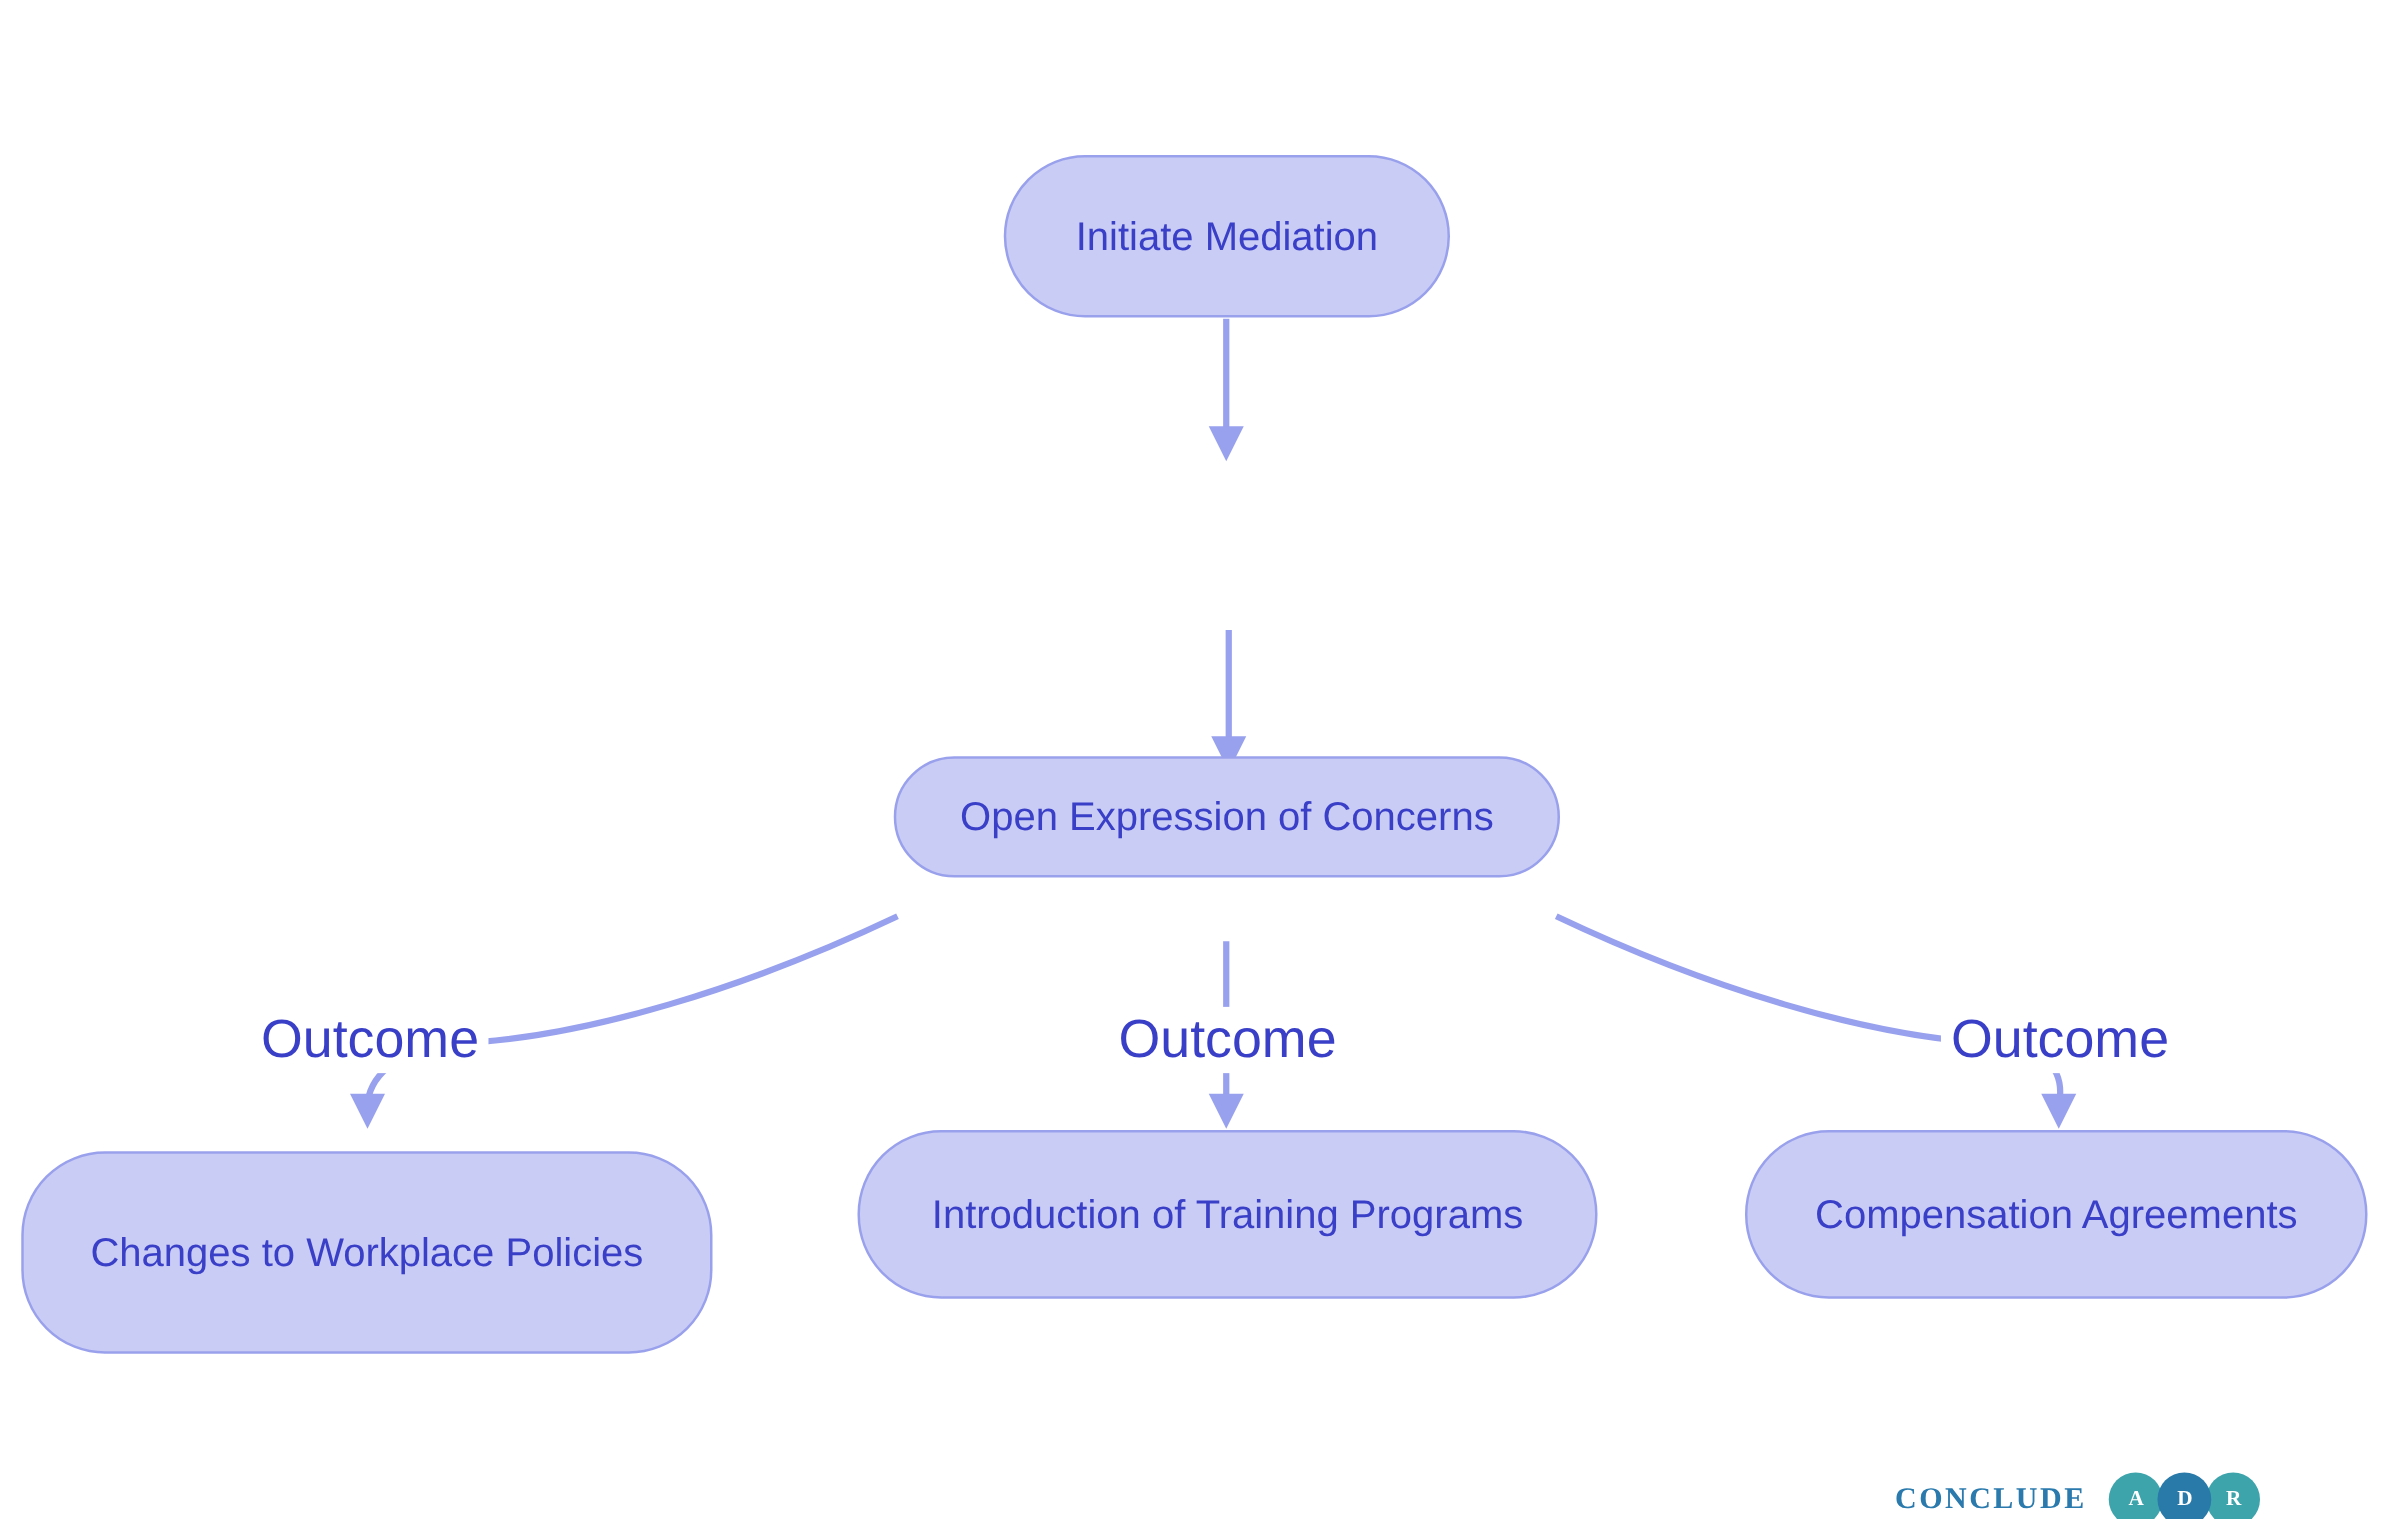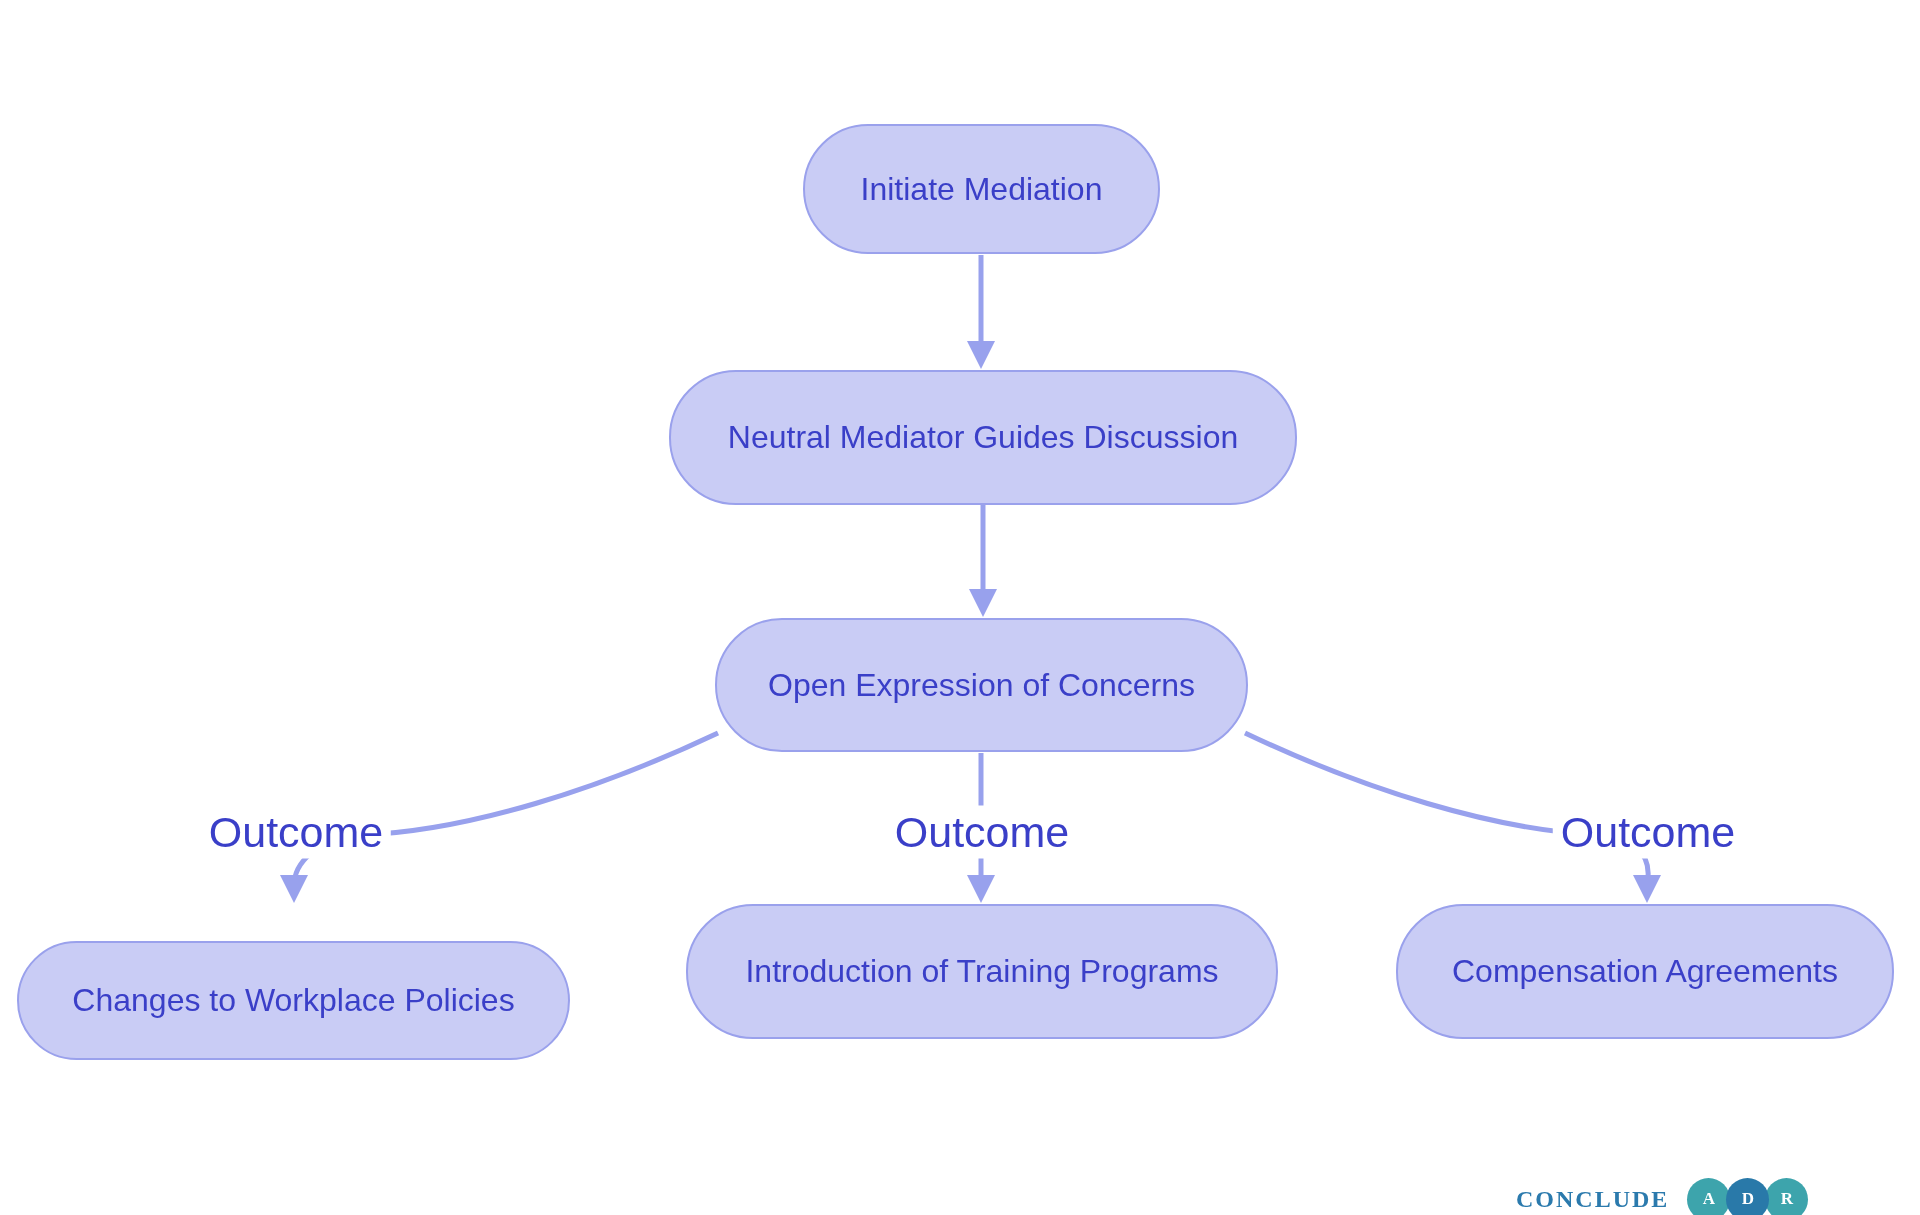--- a/index.html
+++ b/index.html
@@ -41,22 +41,22 @@
     color: #3a3fc8;
     font-size: 32px;
     display: flex;
     align-items: center;
     justify-content: center;
     text-align: center;
     white-space: nowrap;
   }
   .node-initiate      { left: 803px;  top: 83px;  width: 357px; height: 130px; }
   .node-mediator      { left: 669px;  top: 329px; width: 628px; height: 135px; }
-  .node-concerns      { left: 715px;  top: 577px; width: 533px; height: 134px; }
-  .node-policies      { left: 17px;   top: 900px; width: 553px; height: 119px; }
+  .node-concerns      { left: 715px;  top: 564px; width: 533px; height: 97px; }
+  .node-policies      { left: 17px;   top: 880px; width: 553px; height: 162px; }
   .node-training      { left: 686px;  top: 863px; width: 592px; height: 135px; }
   .node-compensation  { left: 1396px; top: 863px; width: 498px; height: 135px; }
   .edge-label {
     position: absolute;
     transform: translate(-50%, -50%);
     background: #ffffff;
     color: #3a3fc8;
     font-size: 43px;
     padding: 2px 8px;
     white-space: nowrap;
@@ -115,21 +115,20 @@
 
     <path d="M718,692 C600,748 468,790 362,794 C332,795 301,812 295,836"></path>
     <polygon points="280,834 308,834 294,862"></polygon>
 
     <path d="M1245,692 C1363,748 1495,790 1601,794 C1631,795 1650,812 1648,836"></path>
     <polygon points="1633,834 1661,834 1647,862"></polygon>
   </svg>
 
   <div class="node node-initiate">Initiate Mediation</div>
 
-  <div class="node node-mediator">Neutral Mediator Guides Discussion</div>
 
   <div class="node node-concerns">Open Expression of Concerns</div>
 
   <div class="node node-policies">Changes to Workplace Policies</div>
 
   <div class="node node-training">Introduction of Training Programs</div>
 
   <div class="node node-compensation">Compensation Agreements</div>
 
   <div class="edge-label edge-label-left">Outcome</div>

